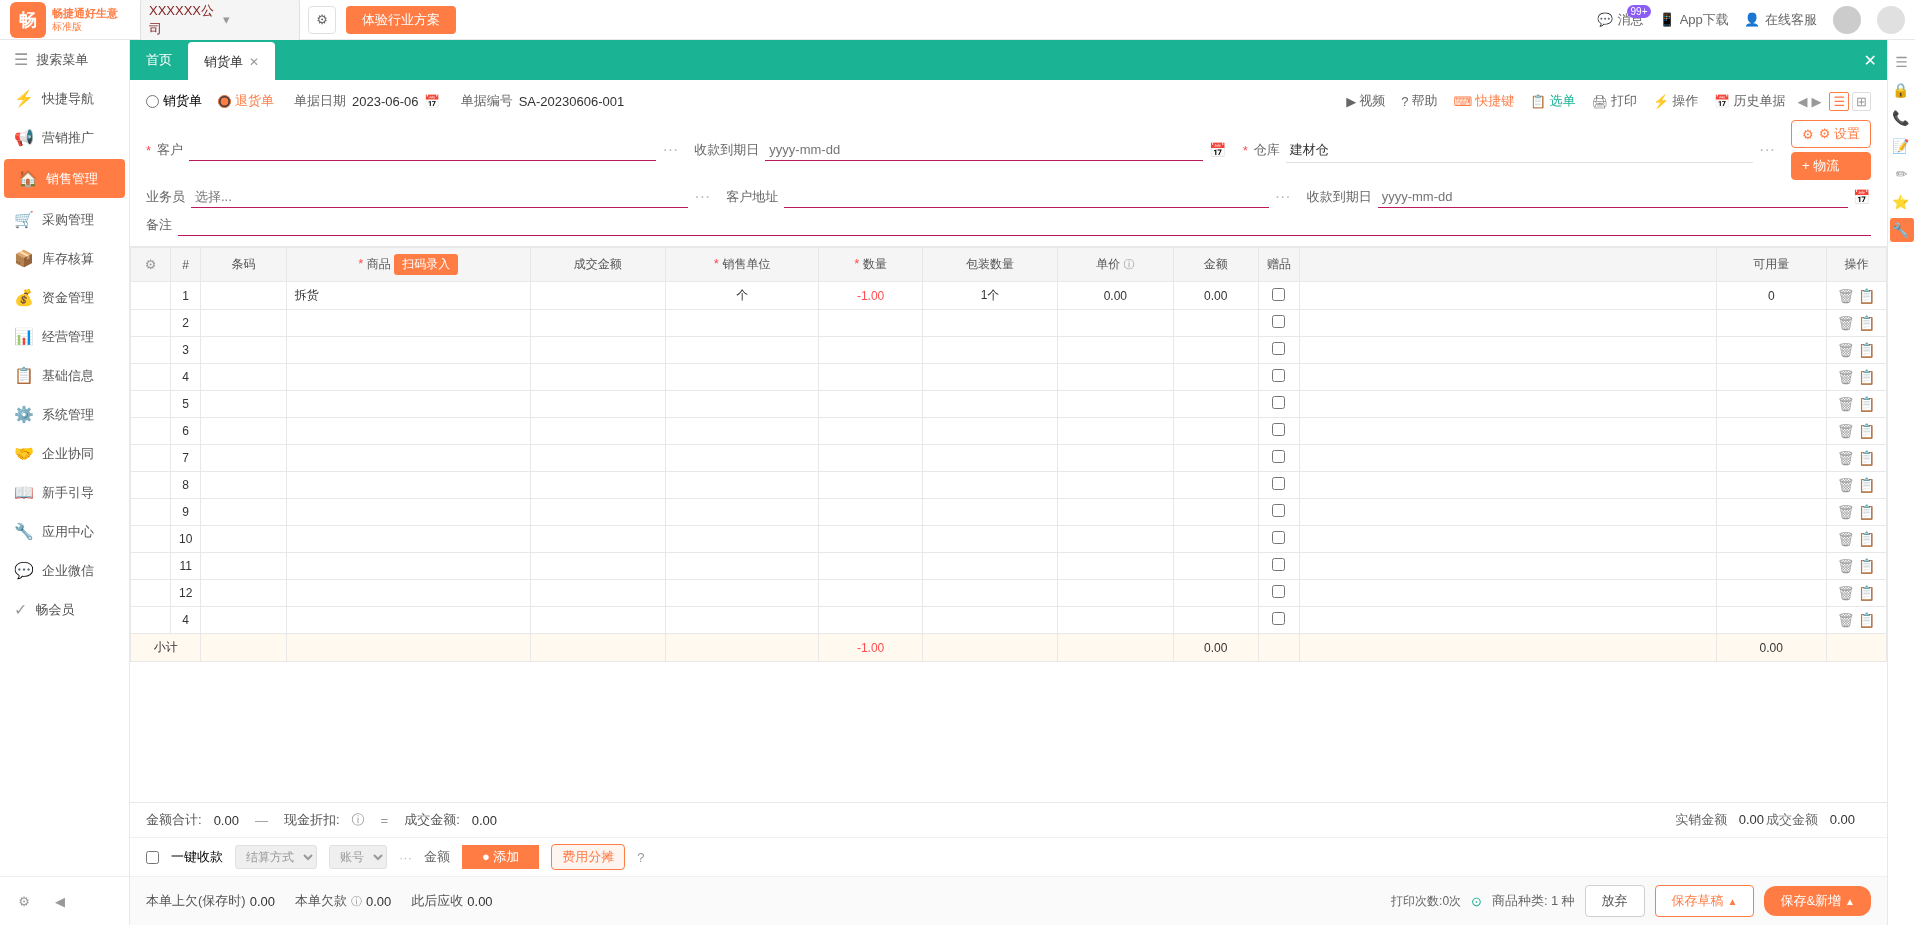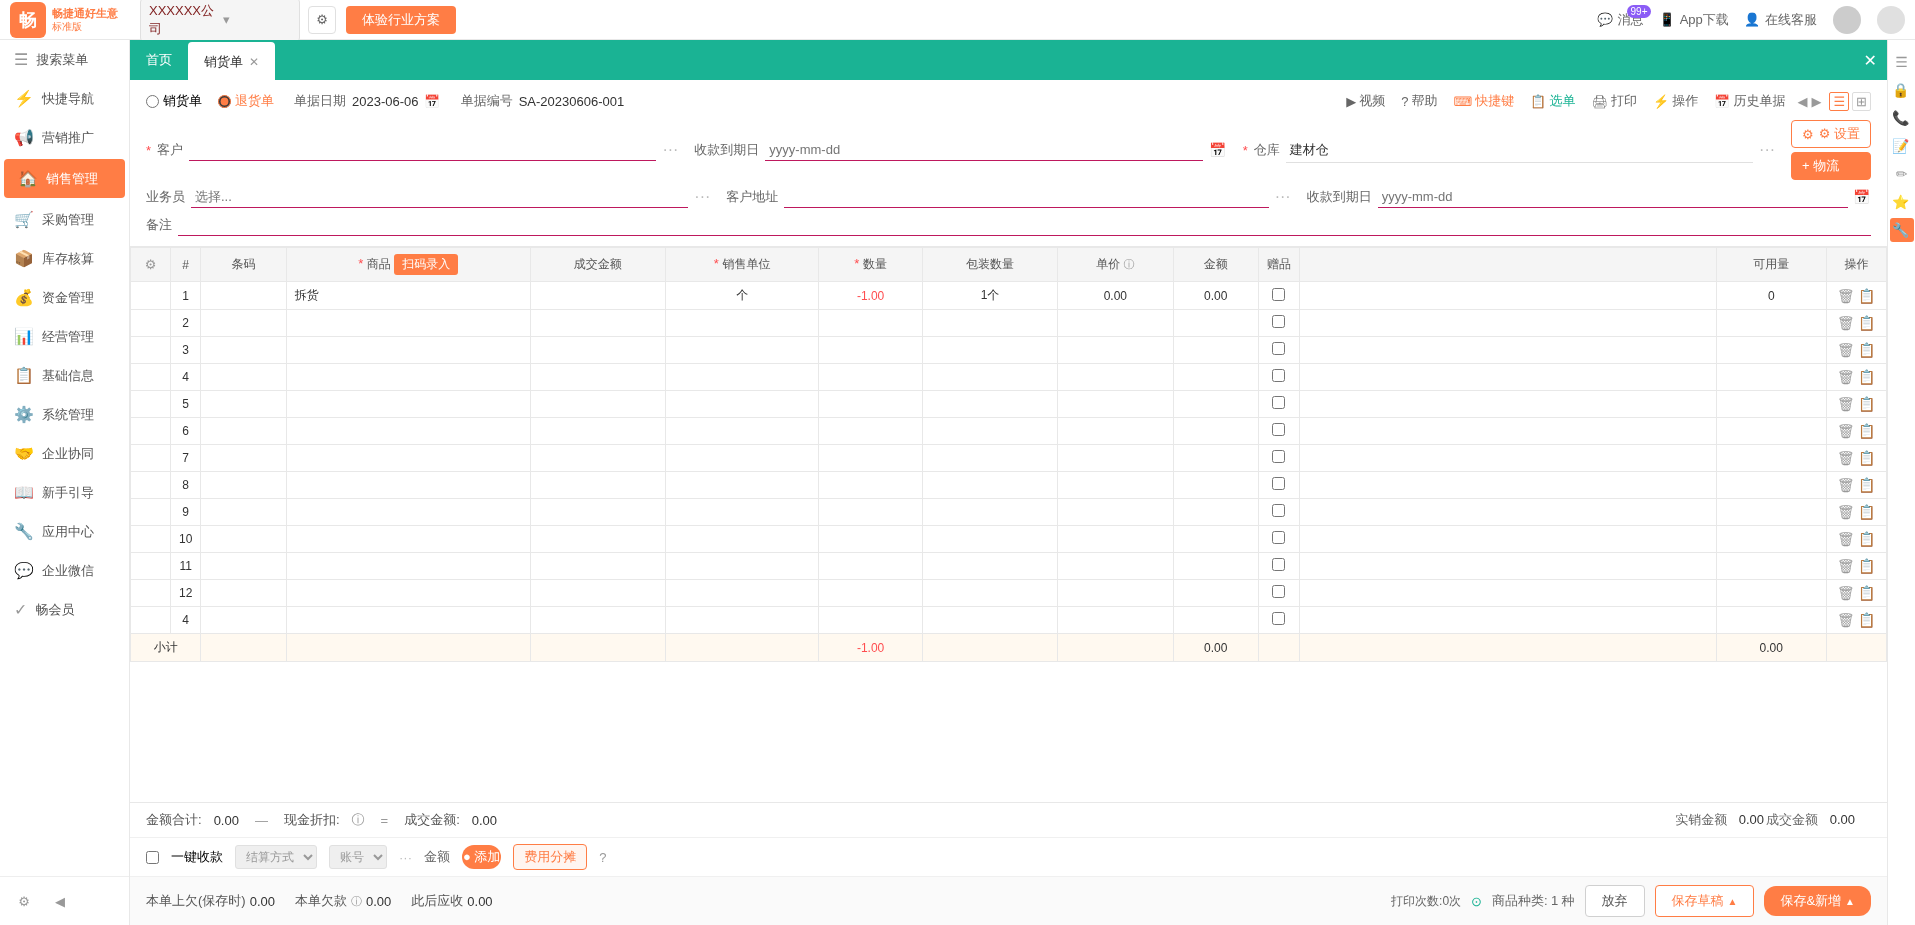--- a/index.html
+++ b/index.html
@@ -81,21 +81,21 @@
 
     
     .footer-area { background: #fff; border-top: 1px solid #e8e8e8; flex-shrink: 0; }
     .amount-row { display: flex; align-items: center; padding: 8px 16px; gap: 12px; border-bottom: 1px solid #f0f0f0; }
     .amount-label { color: #555; }
     .amount-value { color: #333; font-weight: 500; }
     .amount-minus { color: #999; margin: 0 4px; }
     .amount-equals { color: #999; margin: 0 4px; }
     .payment-row { display: flex; align-items: center; padding: 6px 16px; gap: 12px; }
     .checkbox-small { accent-color: #ff7d45; }
-    .payment-btn { background: #ff7d45; color: #fff; border: none; border-radius: 12px; padding: 3px 1px; cursor: pointer; font-size: 12px; }
+    .payment-btn { background: #ff7d45; color: #fff; border: none; border-radius: 0; padding: 3px 20px; cursor: pointer; font-size: 12px; }
     .expense-btn { border: 1px solid #ff7d45; color: #ff7d45; background: #fff5f0; border-radius: 4px; padding: 3px 10px; cursor: pointer; font-size: 12px; }
     .bottom-stats { display: flex; align-items: center; padding: 8px 16px; background: #fafafa; border-top: 1px solid #f0f0f0; }
     .stat-item { display: flex; align-items: center; gap: 4px; margin-right: 20px; color: #555; font-size: 12px; }
     .stat-value { color: #333; font-weight: 500; }
     .stat-info { color: #999; font-size: 11px; cursor: pointer; }
     .bottom-right { margin-left: auto; display: flex; align-items: center; gap: 10px; }
     .print-info { color: #666; font-size: 12px; }
     .product-kinds { color: #666; font-size: 12px; }
     .abandon-btn { border: 1px solid #d0d0d0; color: #555; background: #fff; border-radius: 4px; padding: 6px 16px; cursor: pointer; font-size: 13px; }
     .save-draft-btn { border: 1px solid #ff7d45; color: #ff7d45; background: #fff; border-radius: 4px; padding: 6px 16px; cursor: pointer; font-size: 13px; display: flex; align-items: center; gap: 4px; }

